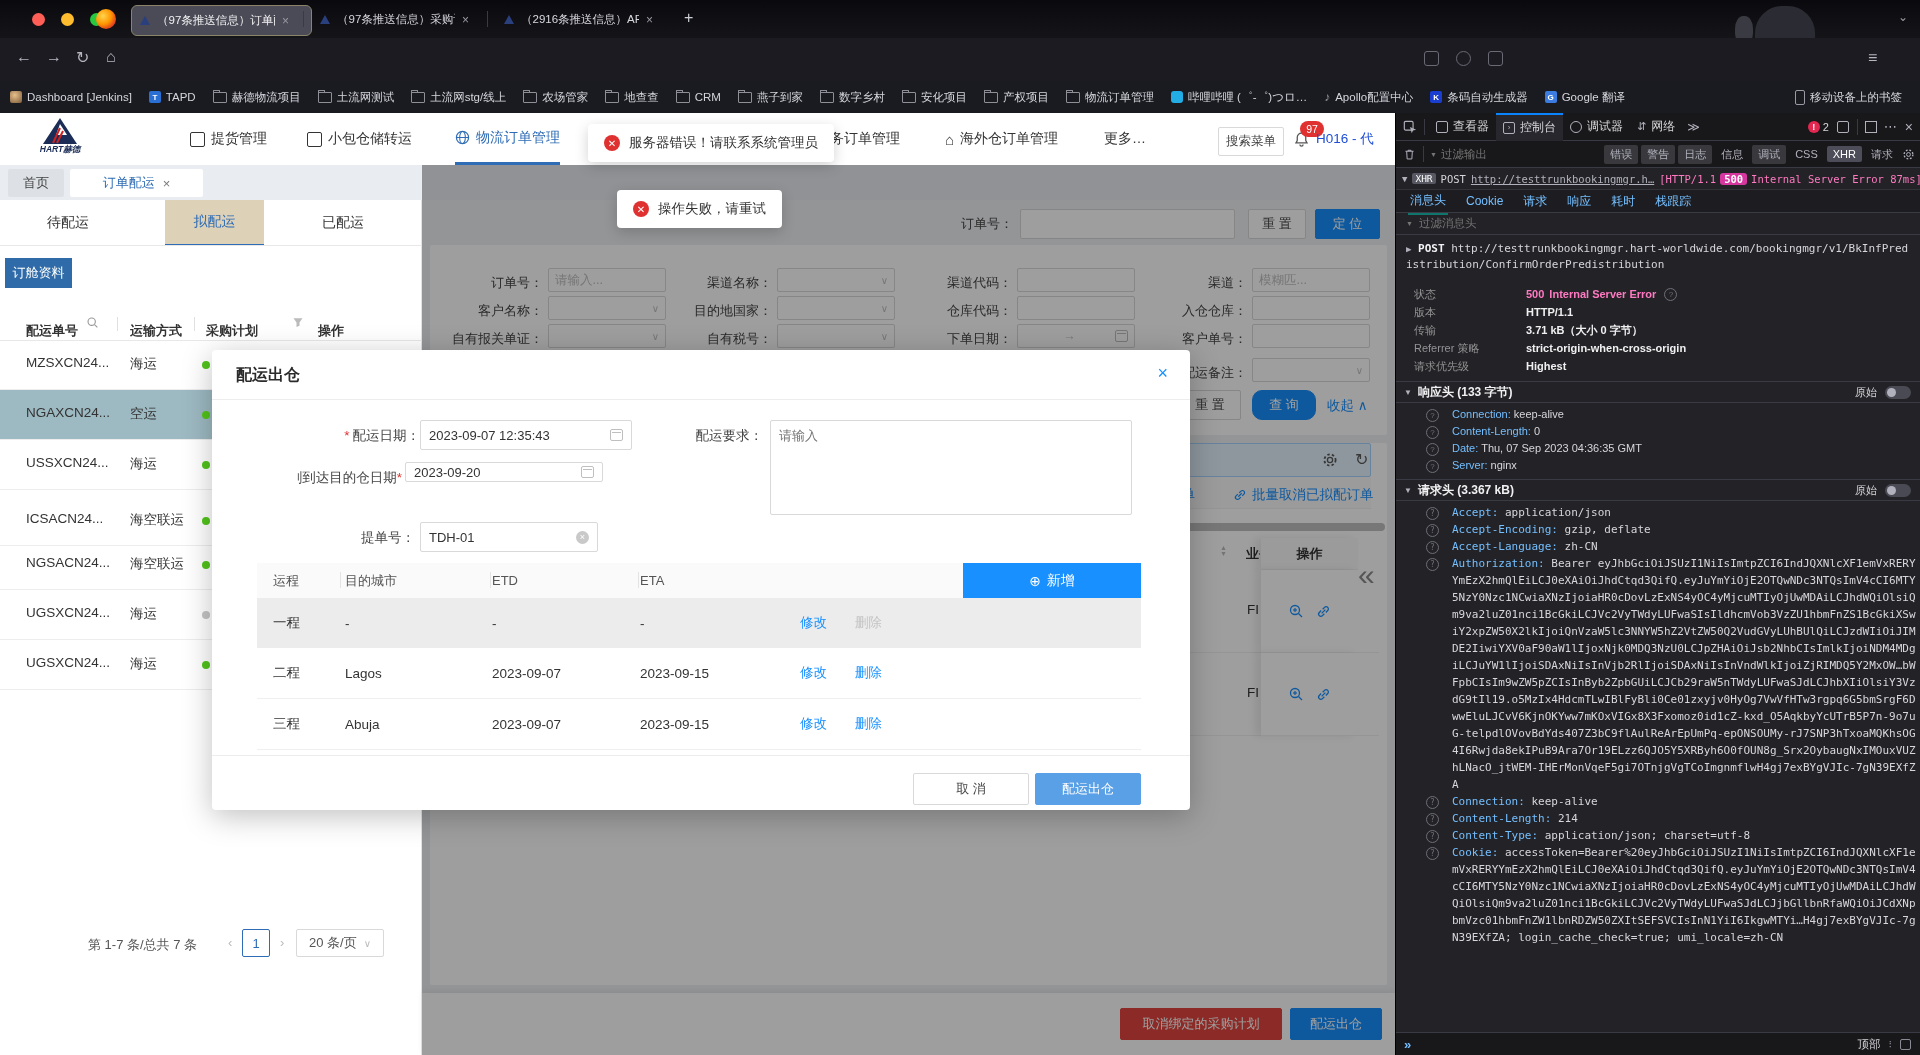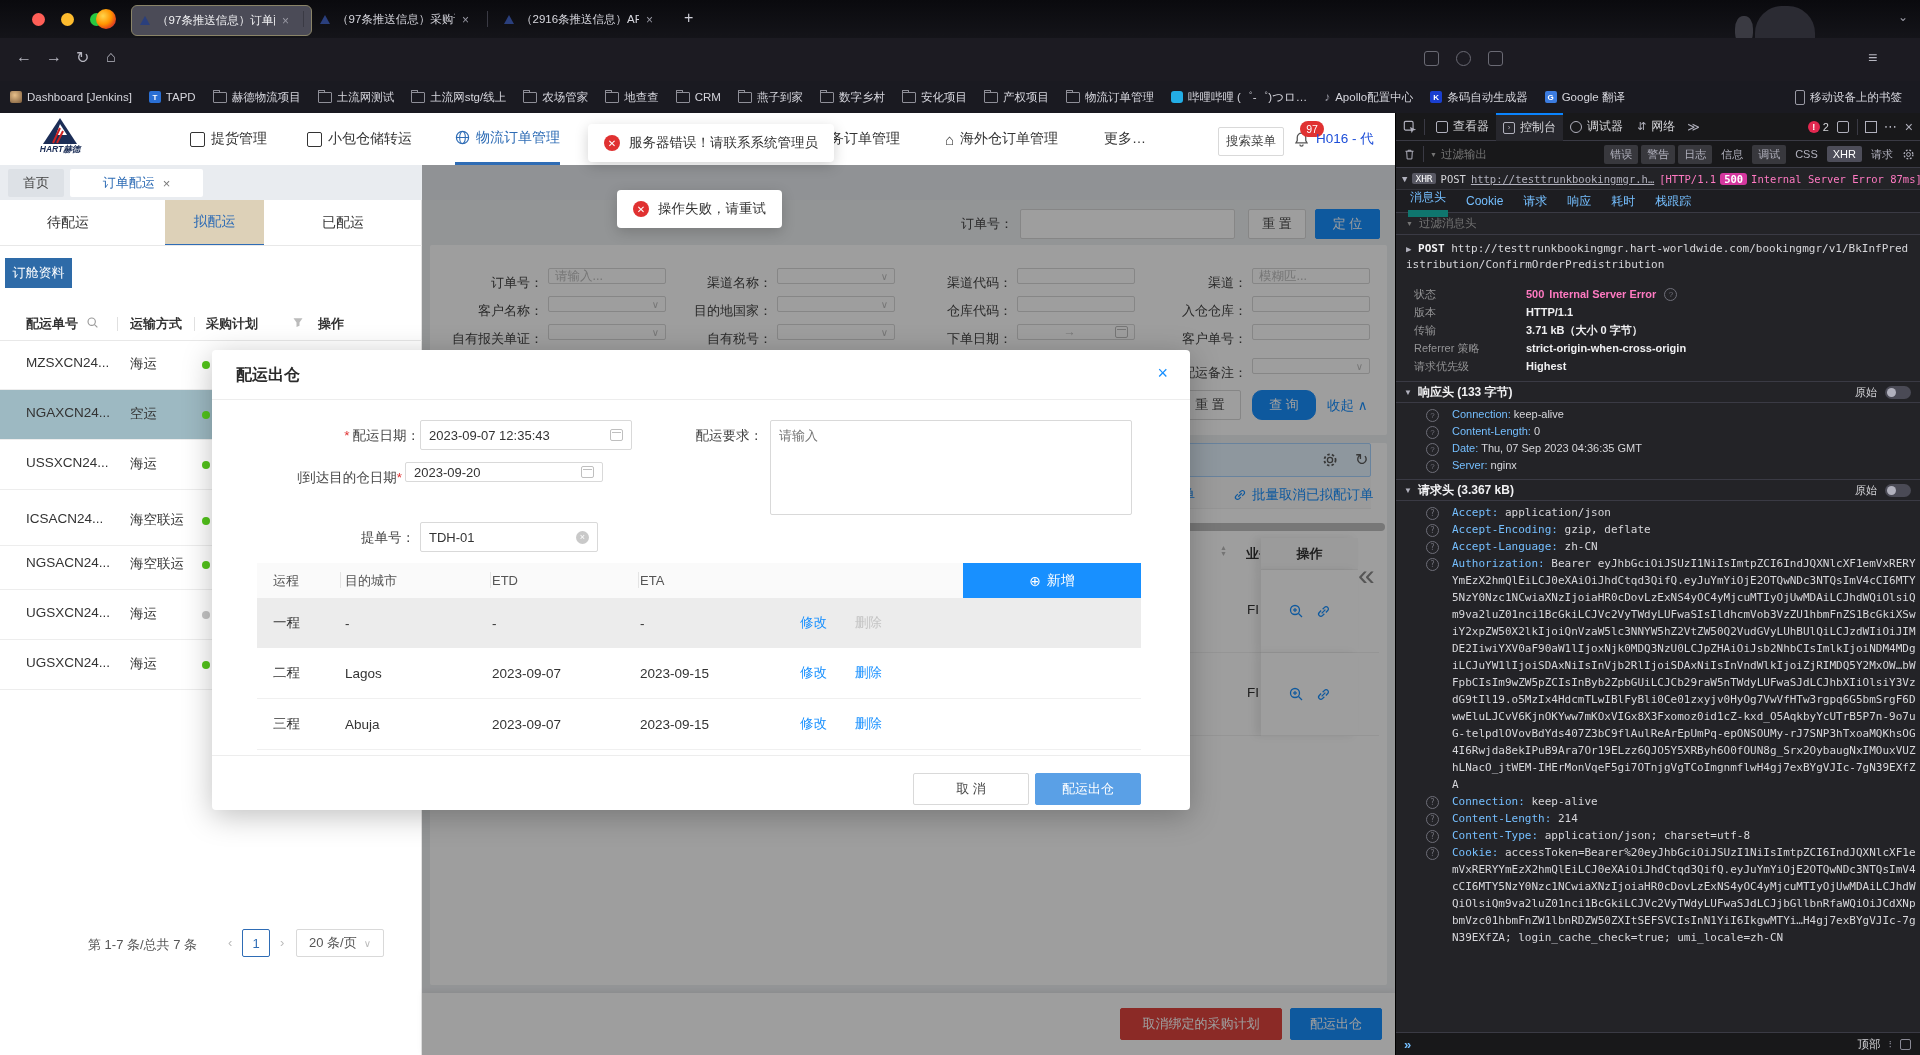--- a/index.html
+++ b/index.html
@@ -46,32 +46,32 @@
   .navitem.on{color:#2e6cb5;border-bottom:3px solid #2e6cb5;box-sizing:border-box;}
   .nicon{width:15px;height:15px;border:1.4px solid currentColor;border-radius:2px;box-sizing:border-box;}
   #pagetabs{left:0;top:165px;width:1395px;height:35px;background:#e9ecf0;border-bottom:1px solid #dcdfe3;}
   .ptab{top:4px;height:28px;border-radius:2px;display:flex;align-items:center;justify-content:center;gap:8px;font-size:13px;}
   
   #leftpanel{left:0;top:200px;width:422px;height:855px;background:#fff;border-right:1px solid #e2e2e2;box-sizing:border-box;}
   .subtab{top:0;height:46px;display:flex;align-items:center;justify-content:center;font-size:14px;color:#333;width:120px;}
   .subtab.on{background:#ddd1b8;color:#2e6cb5;border-bottom:2px solid #2e6cb5;box-sizing:border-box;}
   #subtabline{left:0;top:45px;width:422px;height:1px;background:#e8e8e8;}
   #booktag{left:5px;top:58px;width:67px;height:30px;background:#2e6ba8;color:#fff;font-size:13px;display:flex;align-items:center;justify-content:center;}
-  .lth{top:108px;height:32px;font-size:13px;color:#333;font-weight:bold;display:flex;align-items:center;}
+  .lth{top:108px;height:32px;font-size:13px;color:#333;font-weight:bold;display:flex;align-items:flex-end;}
   #lthline{left:0;top:140px;width:422px;height:1px;background:#e8e8e8;}
   .lrow{left:0;width:422px;height:50px;border-bottom:1px solid #ededed;box-sizing:border-box;}
   .lrow .no{position:absolute;left:26px;top:15px;font-size:13.5px;color:#333;}
   .lrow .md{position:absolute;left:130px;top:15px;font-size:13.5px;color:#333;}
   .dot{position:absolute;left:202px;top:21px;width:8px;height:8px;border-radius:50%;}
   .pgtxt{font-size:13px;color:#555;}
   .pgbox{height:28px;box-sizing:border-box;border:1px solid #d9d9d9;border-radius:2px;display:flex;align-items:center;justify-content:center;font-size:13px;color:#555;background:#fff;}
   
   #rightpanel{left:422px;top:200px;width:973px;height:855px;background:#eef0f3;}
   .lbl{font-size:13px;color:#444;text-align:right;}
-  .ipt,.sel{height:16px;box-sizing:border-box;border:1px solid #d9d9d9;border-radius:2px;background:#fff;font-size:12.5px;color:#333;padding:0 6px;font-family:inherit;}
+  .ipt,.sel{height:24px;box-sizing:border-box;border:1px solid #d9d9d9;border-radius:2px;background:#fff;font-size:12.5px;color:#333;padding:0 6px;font-family:inherit;}
   input.ipt::placeholder{color:#bfbfbf;}
   .sel{display:flex;align-items:center;justify-content:flex-end;color:#bfbfbf;}
   .btn{box-sizing:border-box;border:1px solid #d9d9d9;border-radius:2px;background:#fff;font-size:13px;color:#444;display:flex;align-items:center;justify-content:center;}
   .btn.blue{background:#1890ff;border-color:#1890ff;color:#fff;}
   #filtercard{left:8px;top:45px;width:957px;height:190px;background:#fff;border-radius:2px;}
   #tablecard{left:8px;top:243px;width:957px;height:542px;background:#fff;border-radius:2px;}
   #linkbar{left:8px;top:35px;width:941px;height:34px;background:#e6f4ff;border:1px solid #a8d4ff;border-radius:2px;box-sizing:border-box;}
   .bluelink{color:#1890ff;font-size:13.5px;}
   #rthead{left:8px;top:95px;width:941px;height:32px;background:#fafafa;border-bottom:1px solid #f0f0f0;box-sizing:border-box;}
   .opscol{position:absolute;left:831px;width:97px;background:#fff;box-shadow:-6px 0 8px rgba(0,0,0,.08);}
@@ -100,21 +100,21 @@
   .dtab{height:28px;display:flex;align-items:center;gap:5px;padding:0 7px;font-size:12px;color:#d7d7db;box-sizing:border-box;}
   .dtab.on{background:#27272d;border-top:2px solid #0a84ff;}
   .chip{font-size:11px;padding:2px 6px;border-radius:2px;color:#b1b1bd;}
   .chip.bg{background:#38383d;}
   .chip.onx{background:#4d4d59;color:#fff;}
   .mono{font-family:"DejaVu Sans Mono","Liberation Mono",monospace;}
   .dtgray{color:#939395;}
   .pink{color:#ff7ac2;}
   .badge500{background:#d5379f;color:#fff;border-radius:3px;padding:0 4px;font-weight:bold;}
   .ntab{font-size:12px;color:#75bfff;padding:4px 2px;}
-  .ntab.on{border-bottom:7px solid #0f766e;}
+  .ntab.on{border-bottom:2px solid #0f766e;}
   .qm{display:inline-block;width:11px;height:11px;border:1px solid #6e6e78;border-radius:50%;color:#6e6e78;font-size:8px;text-align:center;line-height:11px;flex:none;}
   .hrow{position:relative;padding-left:56px;font-size:11px;line-height:17px;word-break:break-all;}
   .hname{color:#75bfff;}
   .sechdr{position:absolute;left:0;width:525px;height:22px;border-top:1px solid #3a3a44;border-bottom:1px solid #3a3a44;background:#232327;display:flex;align-items:center;box-sizing:border-box;font-size:12px;color:#f0f0f2;font-weight:bold;}
   .toggle{width:26px;height:13px;border-radius:7px;background:#4a4a55;position:relative;}
   .toggle:before{content:"";position:absolute;left:2px;top:2px;width:9px;height:9px;border-radius:50%;background:#b1b1bd;}
   .sqic{width:12px;height:12px;border:1.3px solid #b1b1bd;border-radius:2px;box-sizing:border-box;}
   svg{display:block;}
 </style>
 </head>

